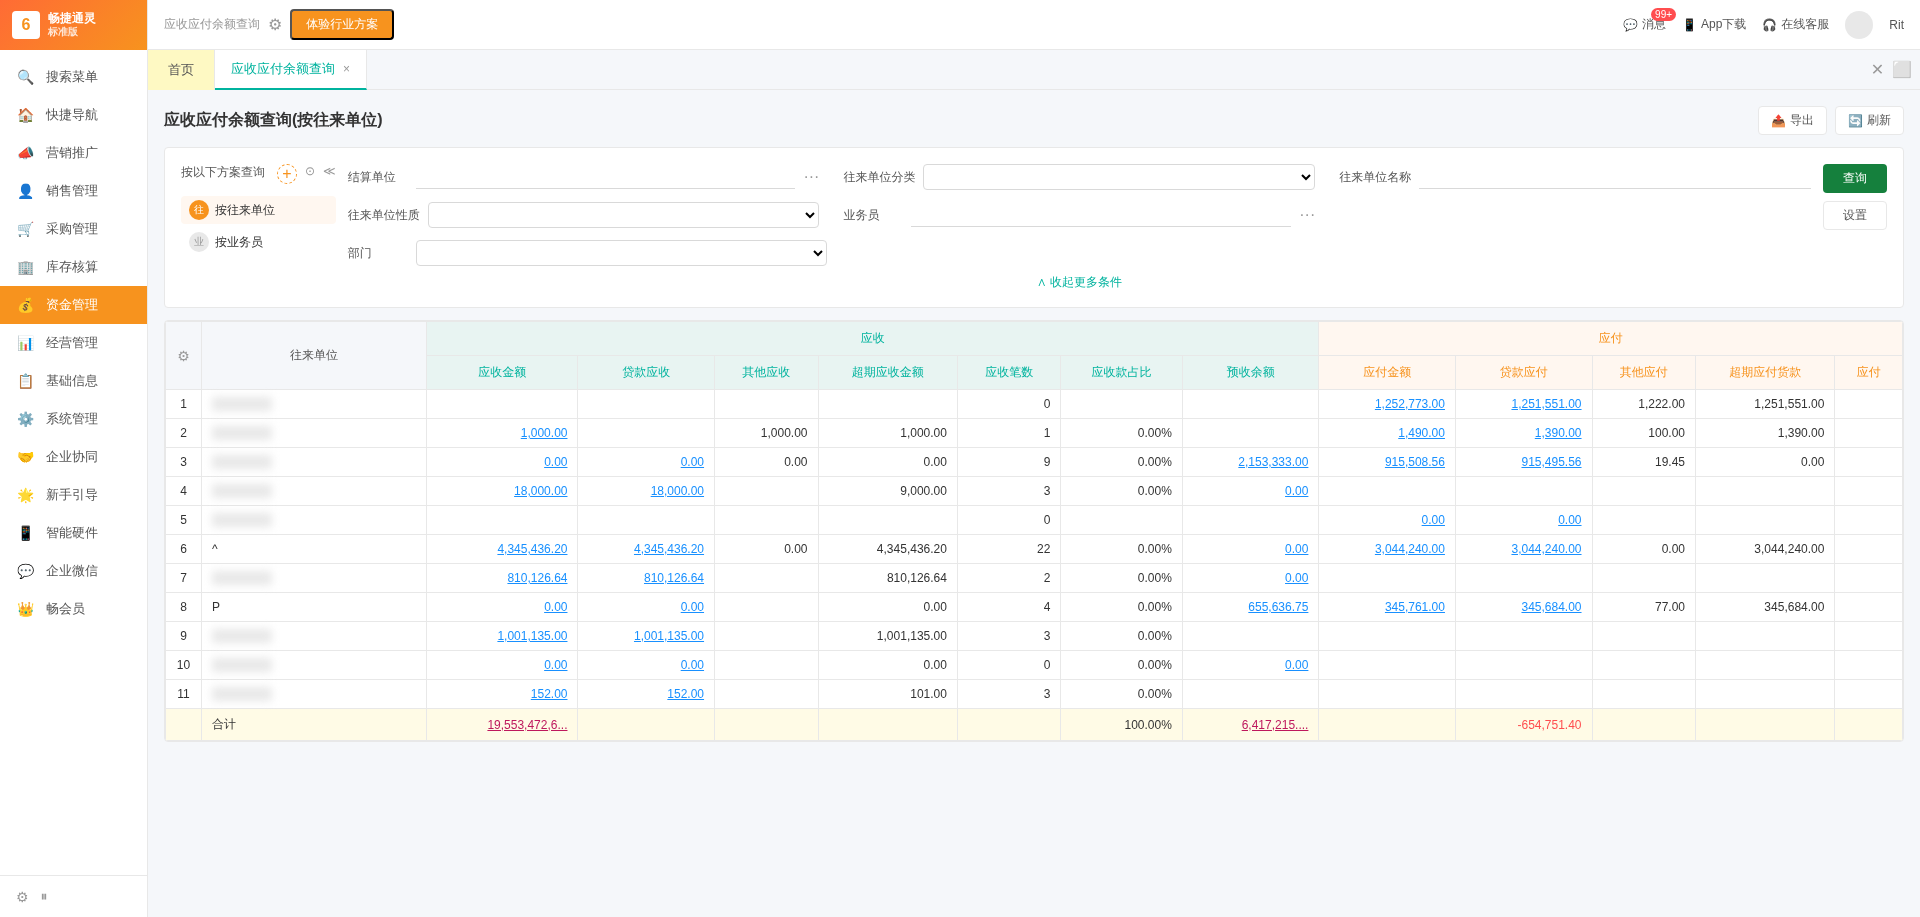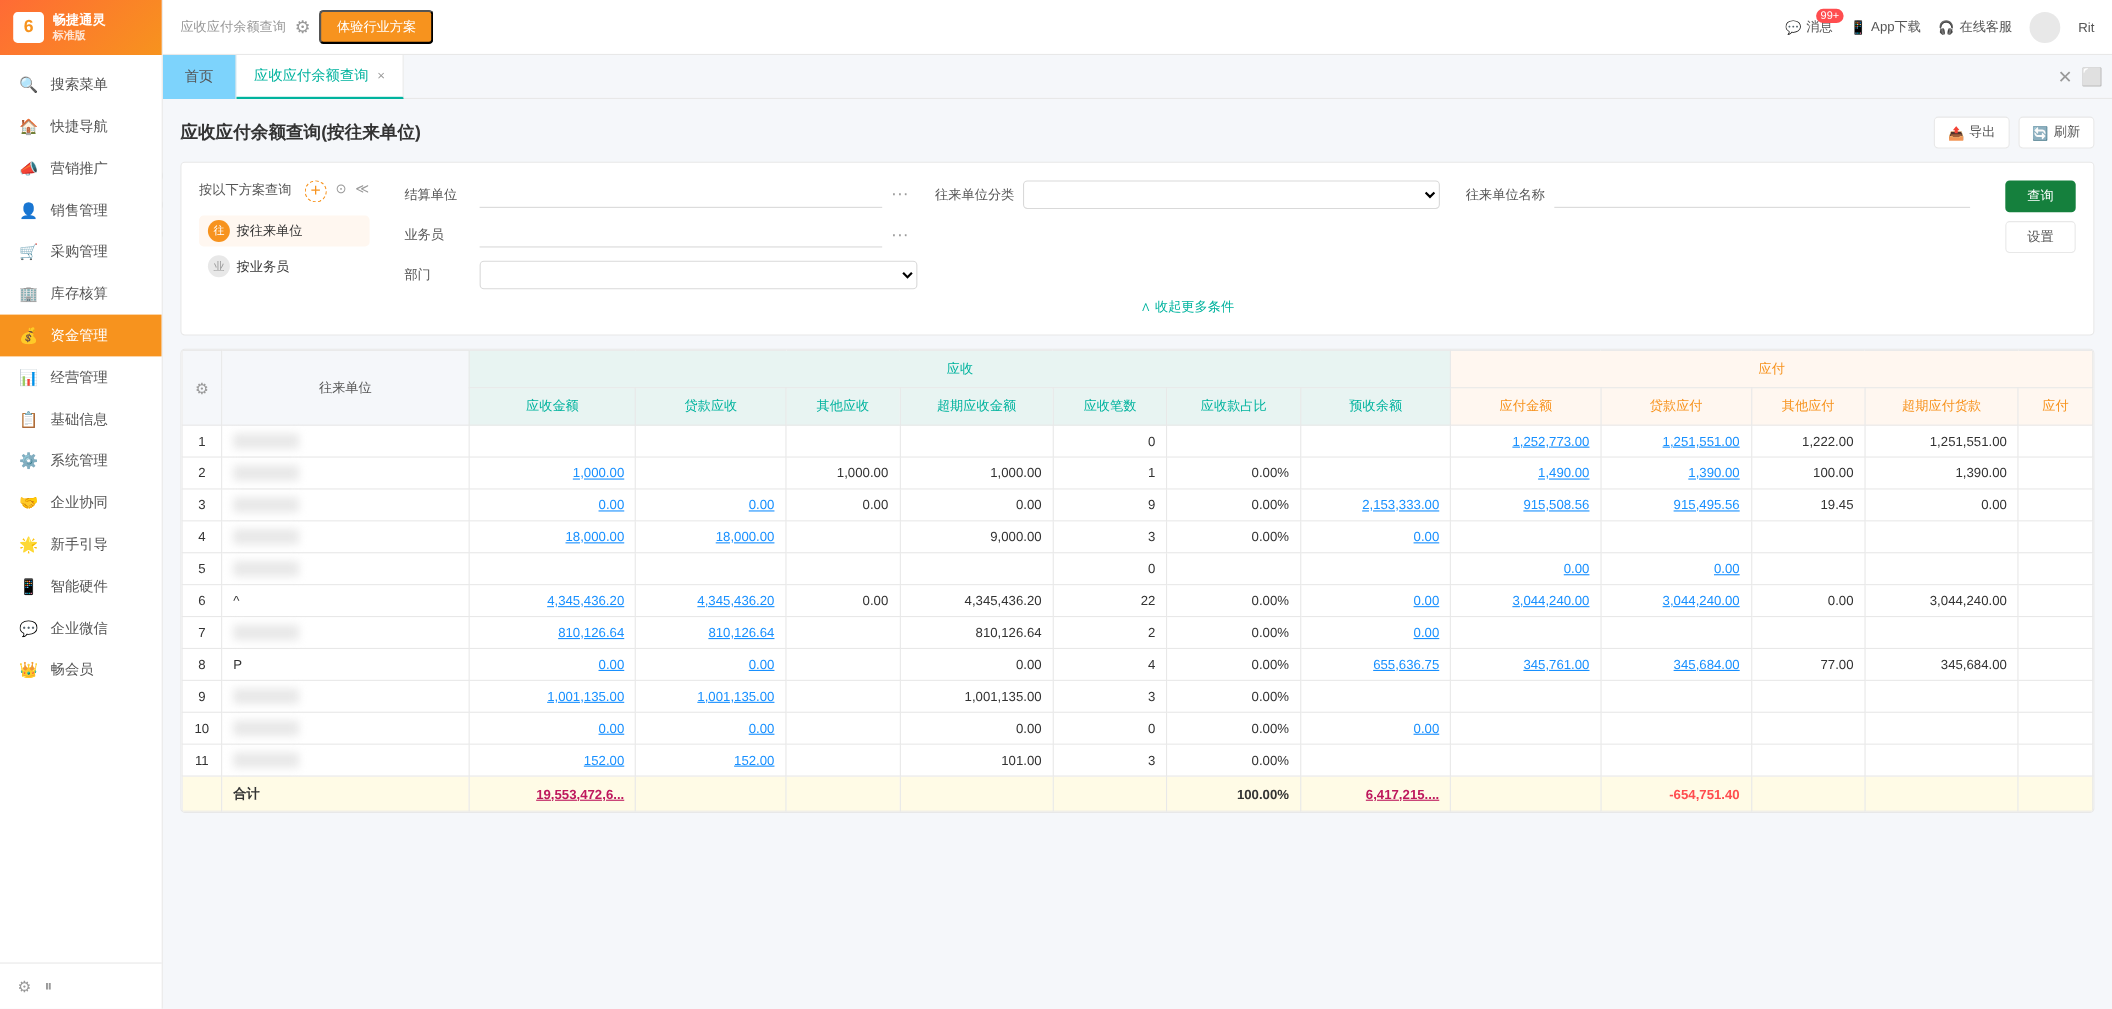--- a/index.html
+++ b/index.html
@@ -63,21 +63,21 @@
     .tab-item {
       display: flex; align-items: center; padding: 0 16px; height: 40px;
       cursor: pointer; font-size: 13px; color: #555; border-right: 1px solid #e8e8e8;
       background: #e8eaf0;
     }
     .tab-item.active {
       background: #fff; color: #00b39e; border-bottom: 2px solid #00b39e;
       font-weight: 500;
     }
     .tab-item .tab-close { margin-left: 8px; color: #999; font-size: 12px; }
-    .tab-home { padding: 0 20px; color: #555; font-size: 13px; height: 40px; display: flex; align-items: center; cursor: pointer; background: #7dd3fc; border-right: 1px solid #e8e8e8; }
+    .tab-home { padding: 0 20px; color: #555; font-size: 13px; height: 40px; display: flex; align-items: center; cursor: pointer; background: #fef9c3; border-right: 1px solid #e8e8e8; }
     .tab-actions { margin-left: auto; display: flex; align-items: center; padding-right: 8px; gap: 8px; }
     .tab-action-btn { color: #999; cursor: pointer; font-size: 16px; }
 
     
     .main-content {
       position: fixed; left: 148px; top: 90px; right: 0; bottom: 0;
       background: #f5f7fa; overflow-y: auto;
       padding: 16px;
     }
 
@@ -152,21 +152,21 @@
     .data-table td {
       border: 1px solid #e8e8e8; padding: 7px 10px;
       color: #333; white-space: nowrap;
     }
     .data-table .num { text-align: right; }
     .data-table .center { text-align: center; }
     .data-table a { color: #1890ff; text-decoration: underline; cursor: pointer; }
     .data-table .link { color: #be185d; text-decoration: underline; cursor: pointer; }
     .th-group { background: #e8f4f2 !important; color: #00b39e !important; }
     .th-group2 { background: #fff7f0 !important; color: #f7931e !important; }
-    .row-total td { background: #fffbe6; font-weight: 700; }
+    .row-total td { background: #fffbe6; font-weight: 400; }
     .row-total .negative { color: #ff4d4f; }
 
     .table-settings-icon { color: #999; cursor: pointer; font-size: 14px; }
 
     
     .blurred { filter: blur(4px); user-select: none; pointer-events: none; color: transparent; background: #e8e8e8; border-radius: 2px; display: inline-block; min-width: 60px; height: 14px; }
   </style>
 </head>
 <body>
 
@@ -298,21 +298,21 @@
         <span>导出</span>
       </button>
       <button class="btn-refresh">
         <span>🔄</span>
         <span>刷新</span>
       </button>
     </div>
   </div>
 
   <div class="filter-panel">
-    <div style="display:flex; gap:32px;">
+    <div style="display:flex; gap:12px;">
 
       <div style="min-width:110px;">
         <div class="filter-top">
           <span class="filter-label">按以下方案查询</span>
           <span class="filter-add-btn">+</span>
           <span class="filter-settings-btn">⊙</span>
           <span class="filter-collapse-btn">≪</span>
         </div>
         <div class="filter-scheme-list">
           <div class="filter-scheme-item active">
@@ -340,20 +340,26 @@
               <option></option>
             </select>
           </div>
           <div class="filter-field">
             <span class="filter-field-label">往来单位名称</span>
             <input class="filter-input" style="">
           </div>
         </div>
 
         <div style="display:grid; grid-template-columns:1fr 1fr 1fr; gap:12px 24px; margin-bottom:12px;">
+          <div class="filter-field">
+            <span class="filter-field-label">往来单位性质</span>
+            <select class="filter-select">
+              <option></option>
+            </select>
+          </div>
           <div class="filter-field">
             <span class="filter-field-label">业务员</span>
             <input class="filter-input" style="">
             <span class="dots-btn">···</span>
           </div>
         </div>
 
         <div style="display:grid; grid-template-columns:1fr 2fr; gap:12px 24px; margin-bottom:8px;">
           <div class="filter-field">
             <span class="filter-field-label">部门</span>

